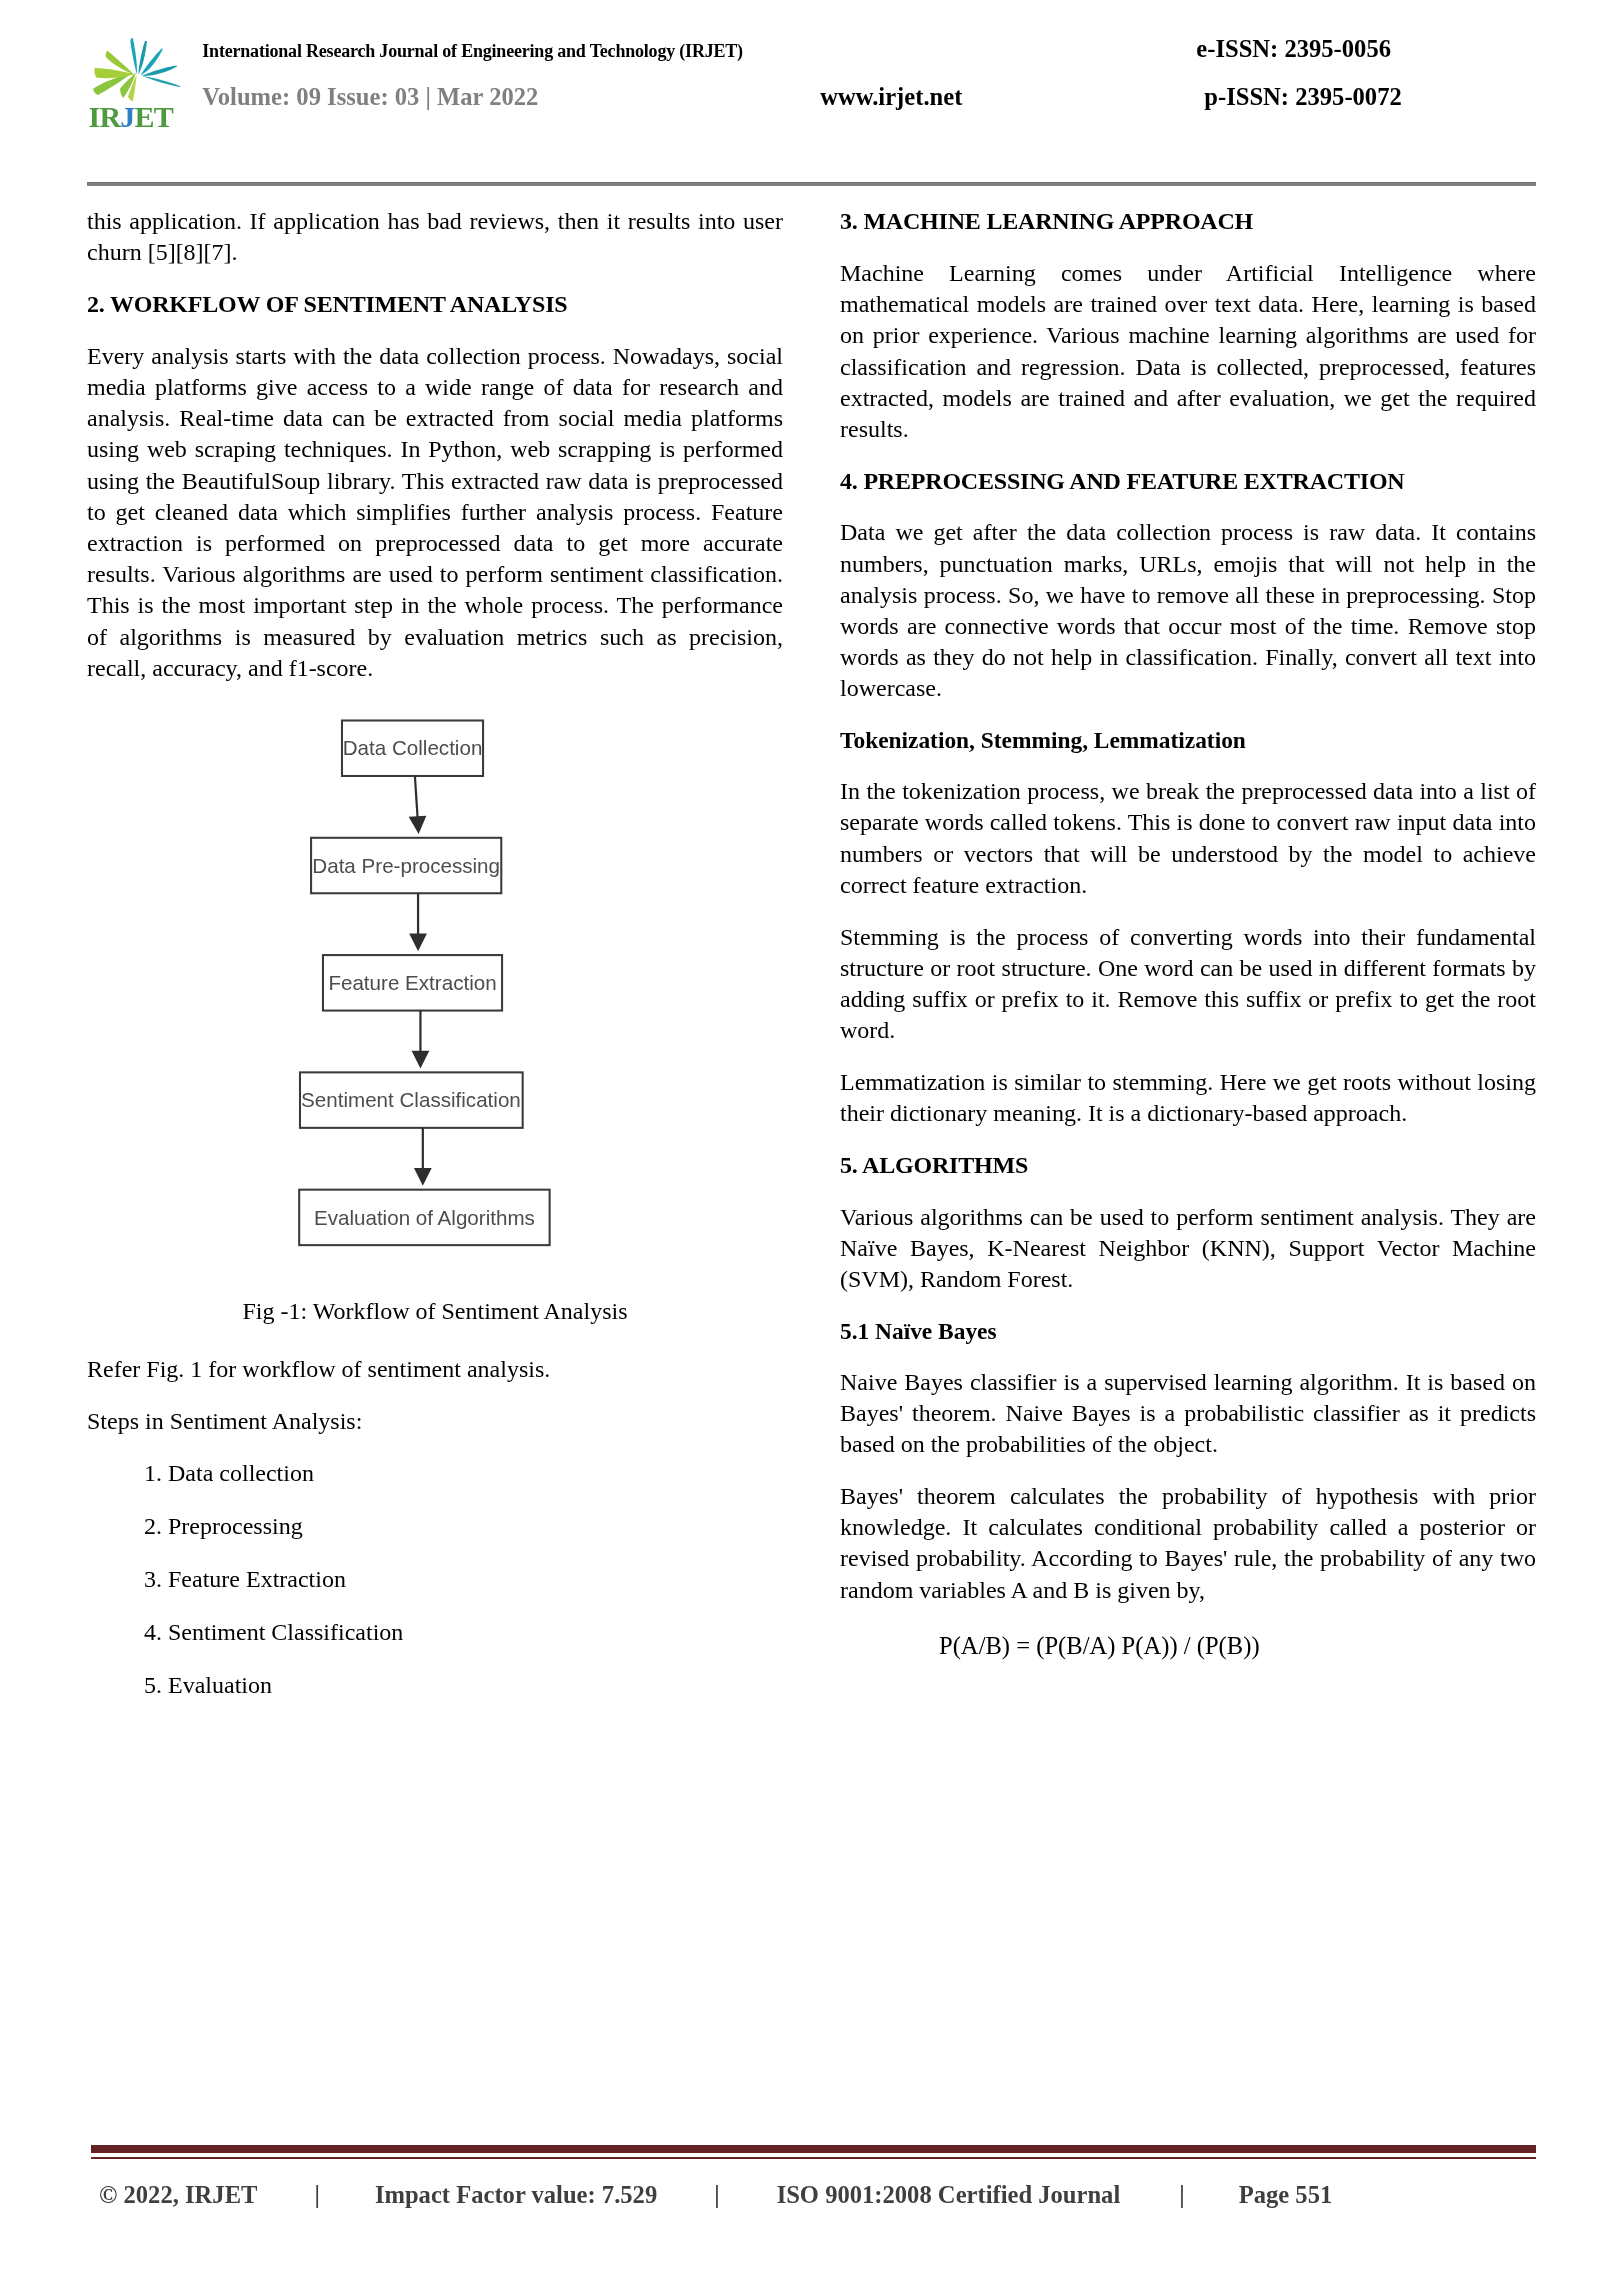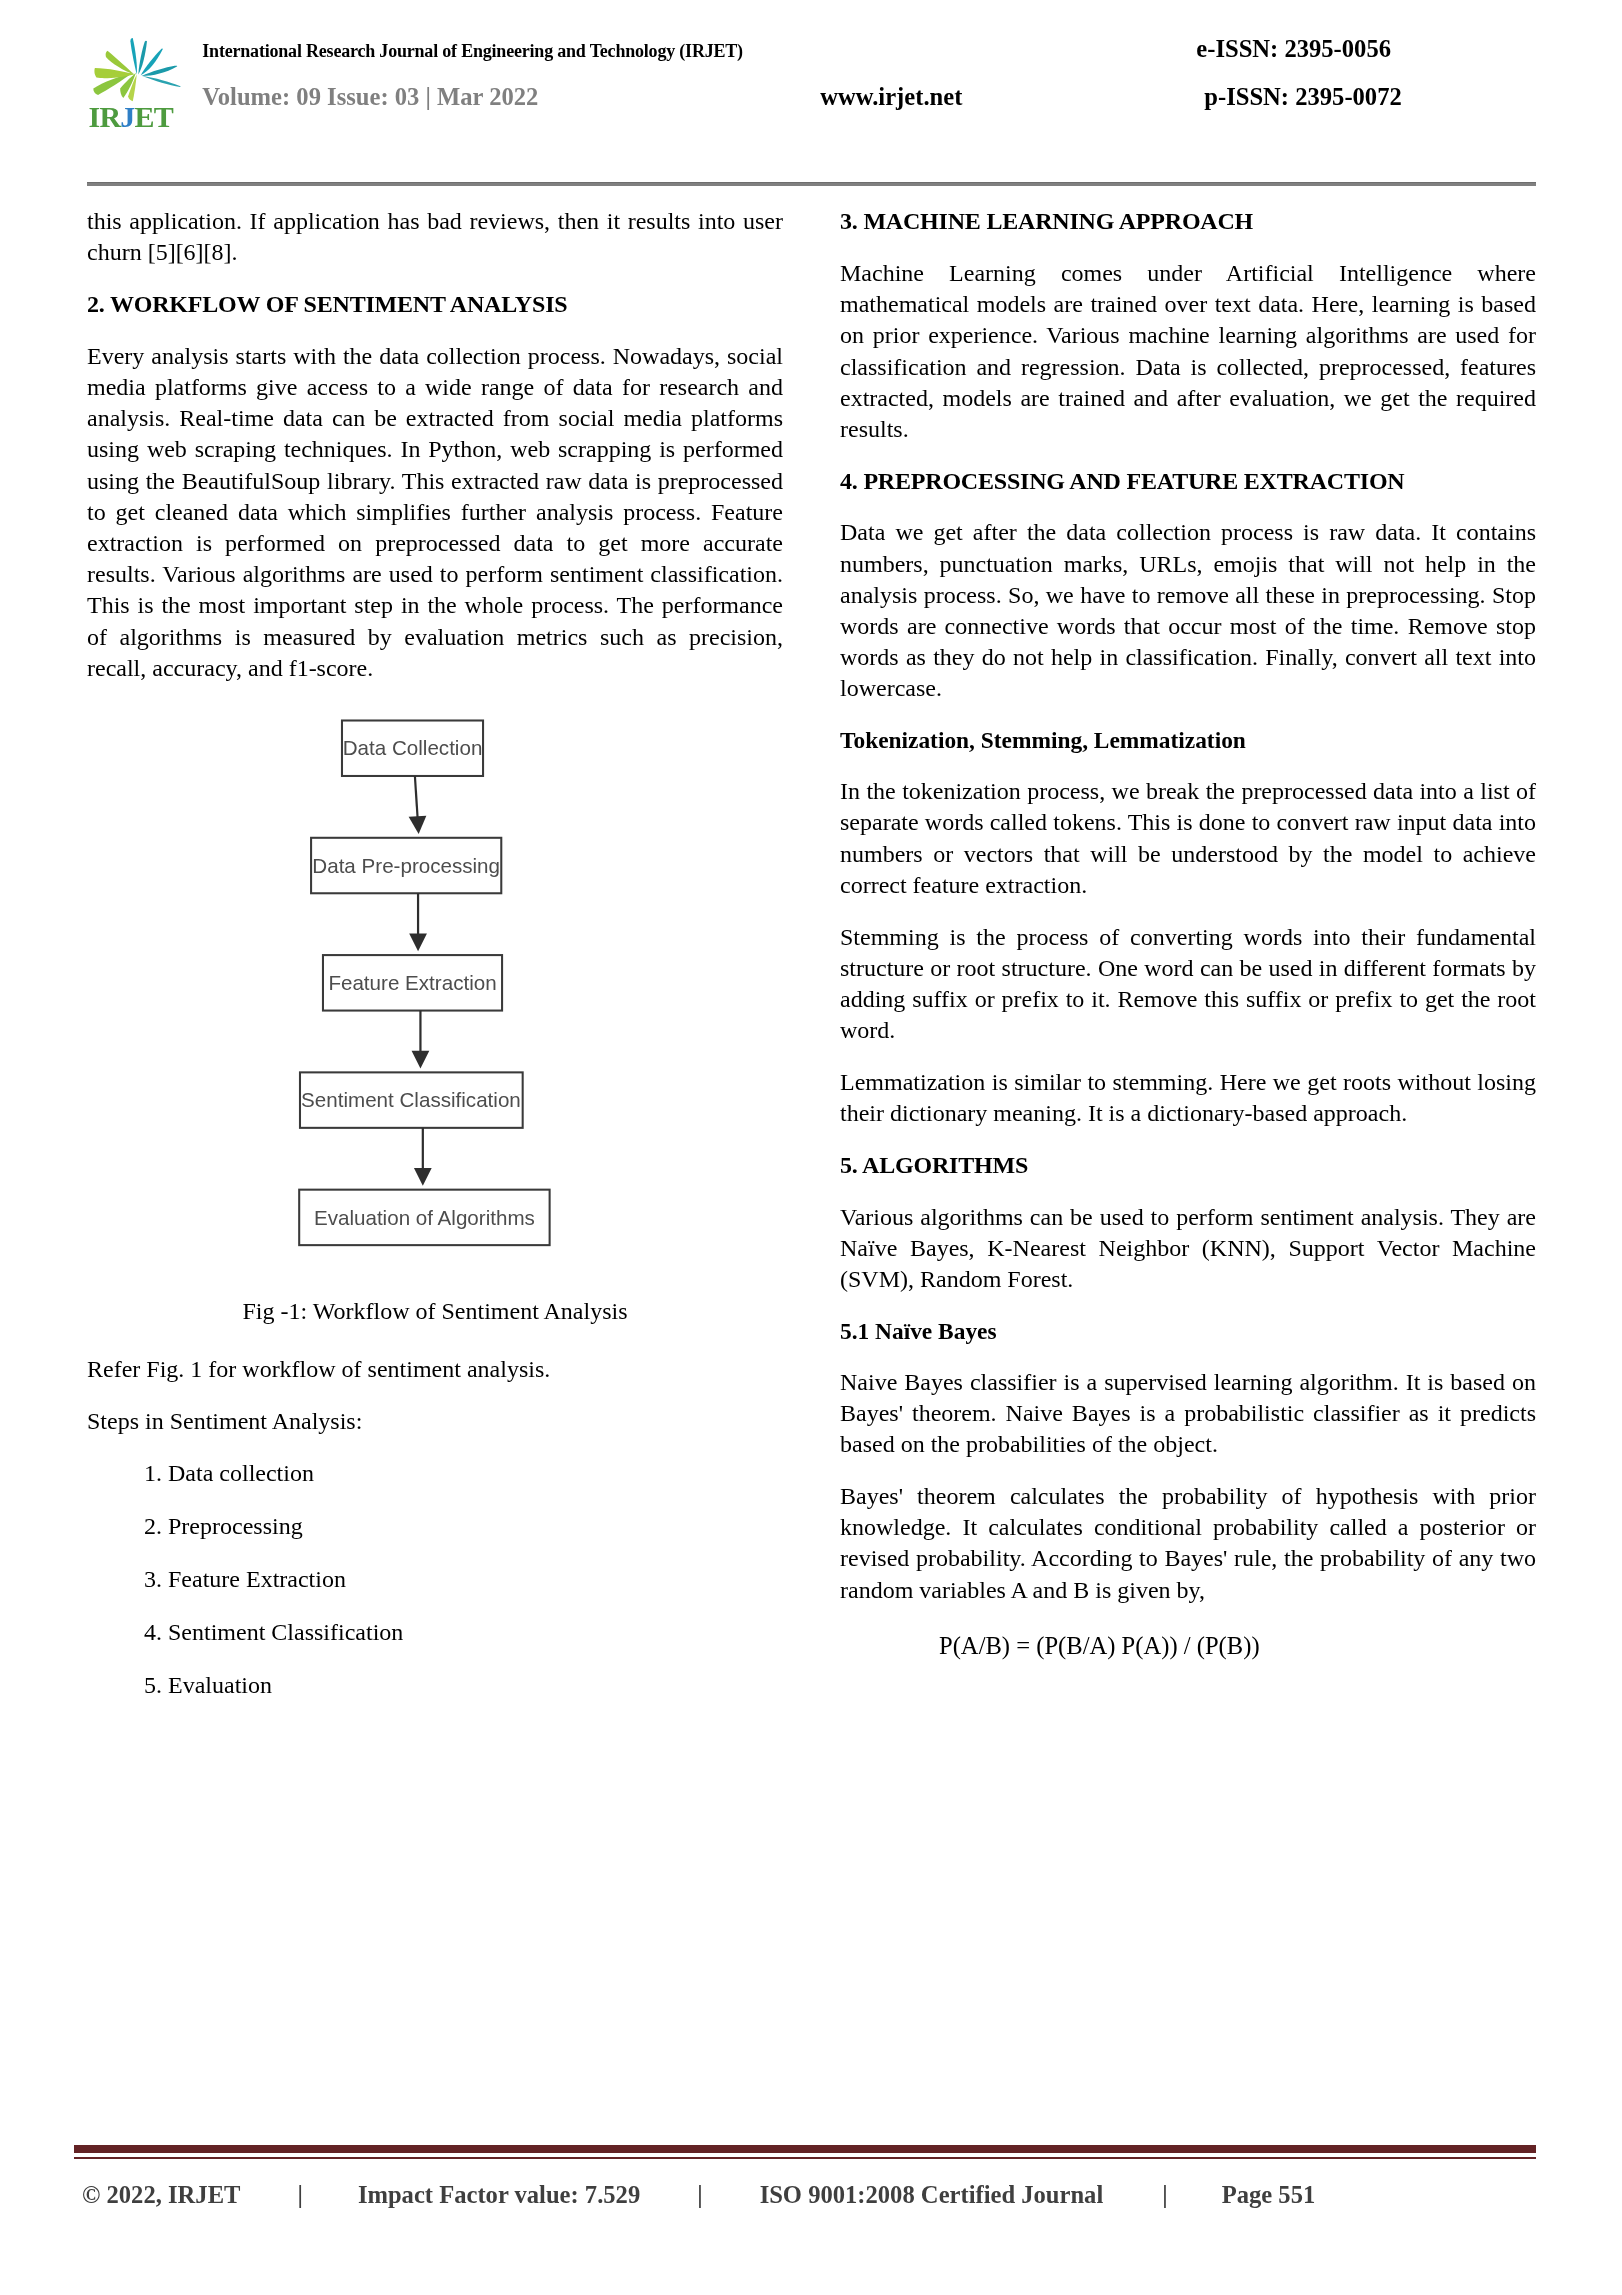--- a/index.html
+++ b/index.html
@@ -177,21 +177,21 @@
   .formula {
     font-size: 24.6px;
     margin: 24px 0 0 0;
     padding-left: 99px;
     line-height: 1.3;
   }
 
   
   .footer {
     position: absolute;
-    left: 74px;
+    left: 91px;
     right: 87px;
     bottom: 86px;
     margin-top: 30px;
   }
   .footer-rule-top {
     height: 8.7px;
     background: #632224;
   }
   .footer-rule-gap {
     height: 3.2px;
@@ -261,21 +261,21 @@
       </div>
     </div>
   </div>
 
   <div class="header-rule"></div>
 
   <div class="columns">
 
     <div class="col left">
 
-      <p class="body">this application. If application has bad reviews, then it results into user churn [5][6][8].</p>
+      <p class="body">this application. If application has bad reviews, then it results into user churn [5][8][7].</p>
 
       <h3 class="section">2. WORKFLOW OF SENTIMENT ANALYSIS</h3>
 
       <p class="body">Every analysis starts with the data collection process. Nowadays, social media platforms give access to a wide range of data for research and analysis. Real-time data can be extracted from social media platforms using web scraping techniques. In Python, web scrapping is performed using the BeautifulSoup library. This extracted raw data is preprocessed to get cleaned data which simplifies further analysis process. Feature extraction is performed on preprocessed data to get more accurate results. Various algorithms are used to perform sentiment classification. This is the most important step in the whole process. The performance of algorithms is measured by evaluation metrics such as precision, recall, accuracy, and f1-score.</p>
 
       <div class="figure">
         <svg class="flow-svg" width="317" height="563" viewBox="0 0 400 710">
           <defs>
             <marker id="arrowhead" markerWidth="9" markerHeight="9" refX="4.5" refY="4.5" orient="auto">
               <path d="M0.5,0.5 L8.5,4.5 L0.5,8.5 z" fill="#2e2e2e"></path>

